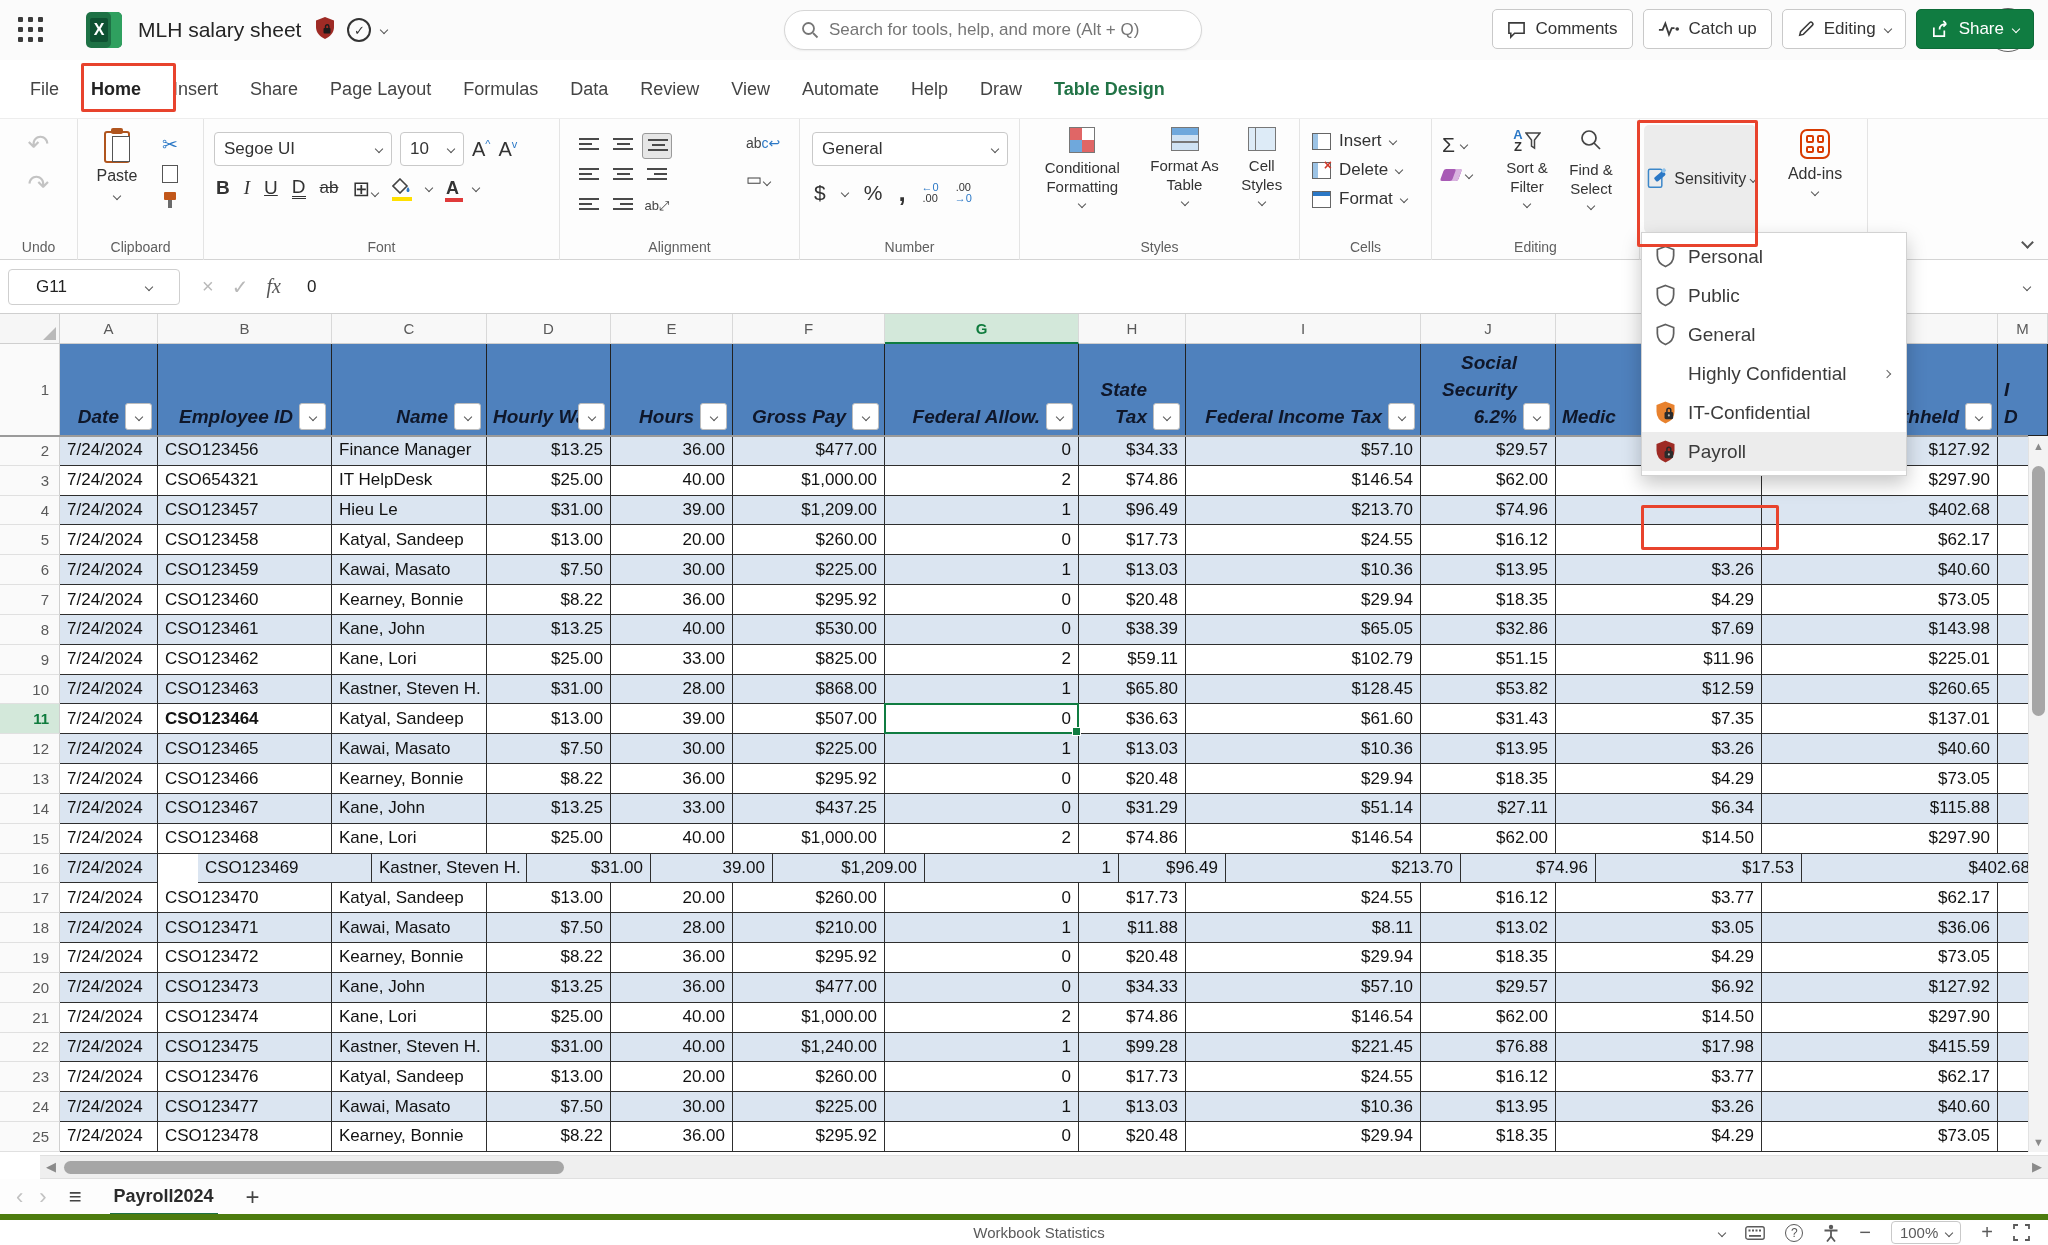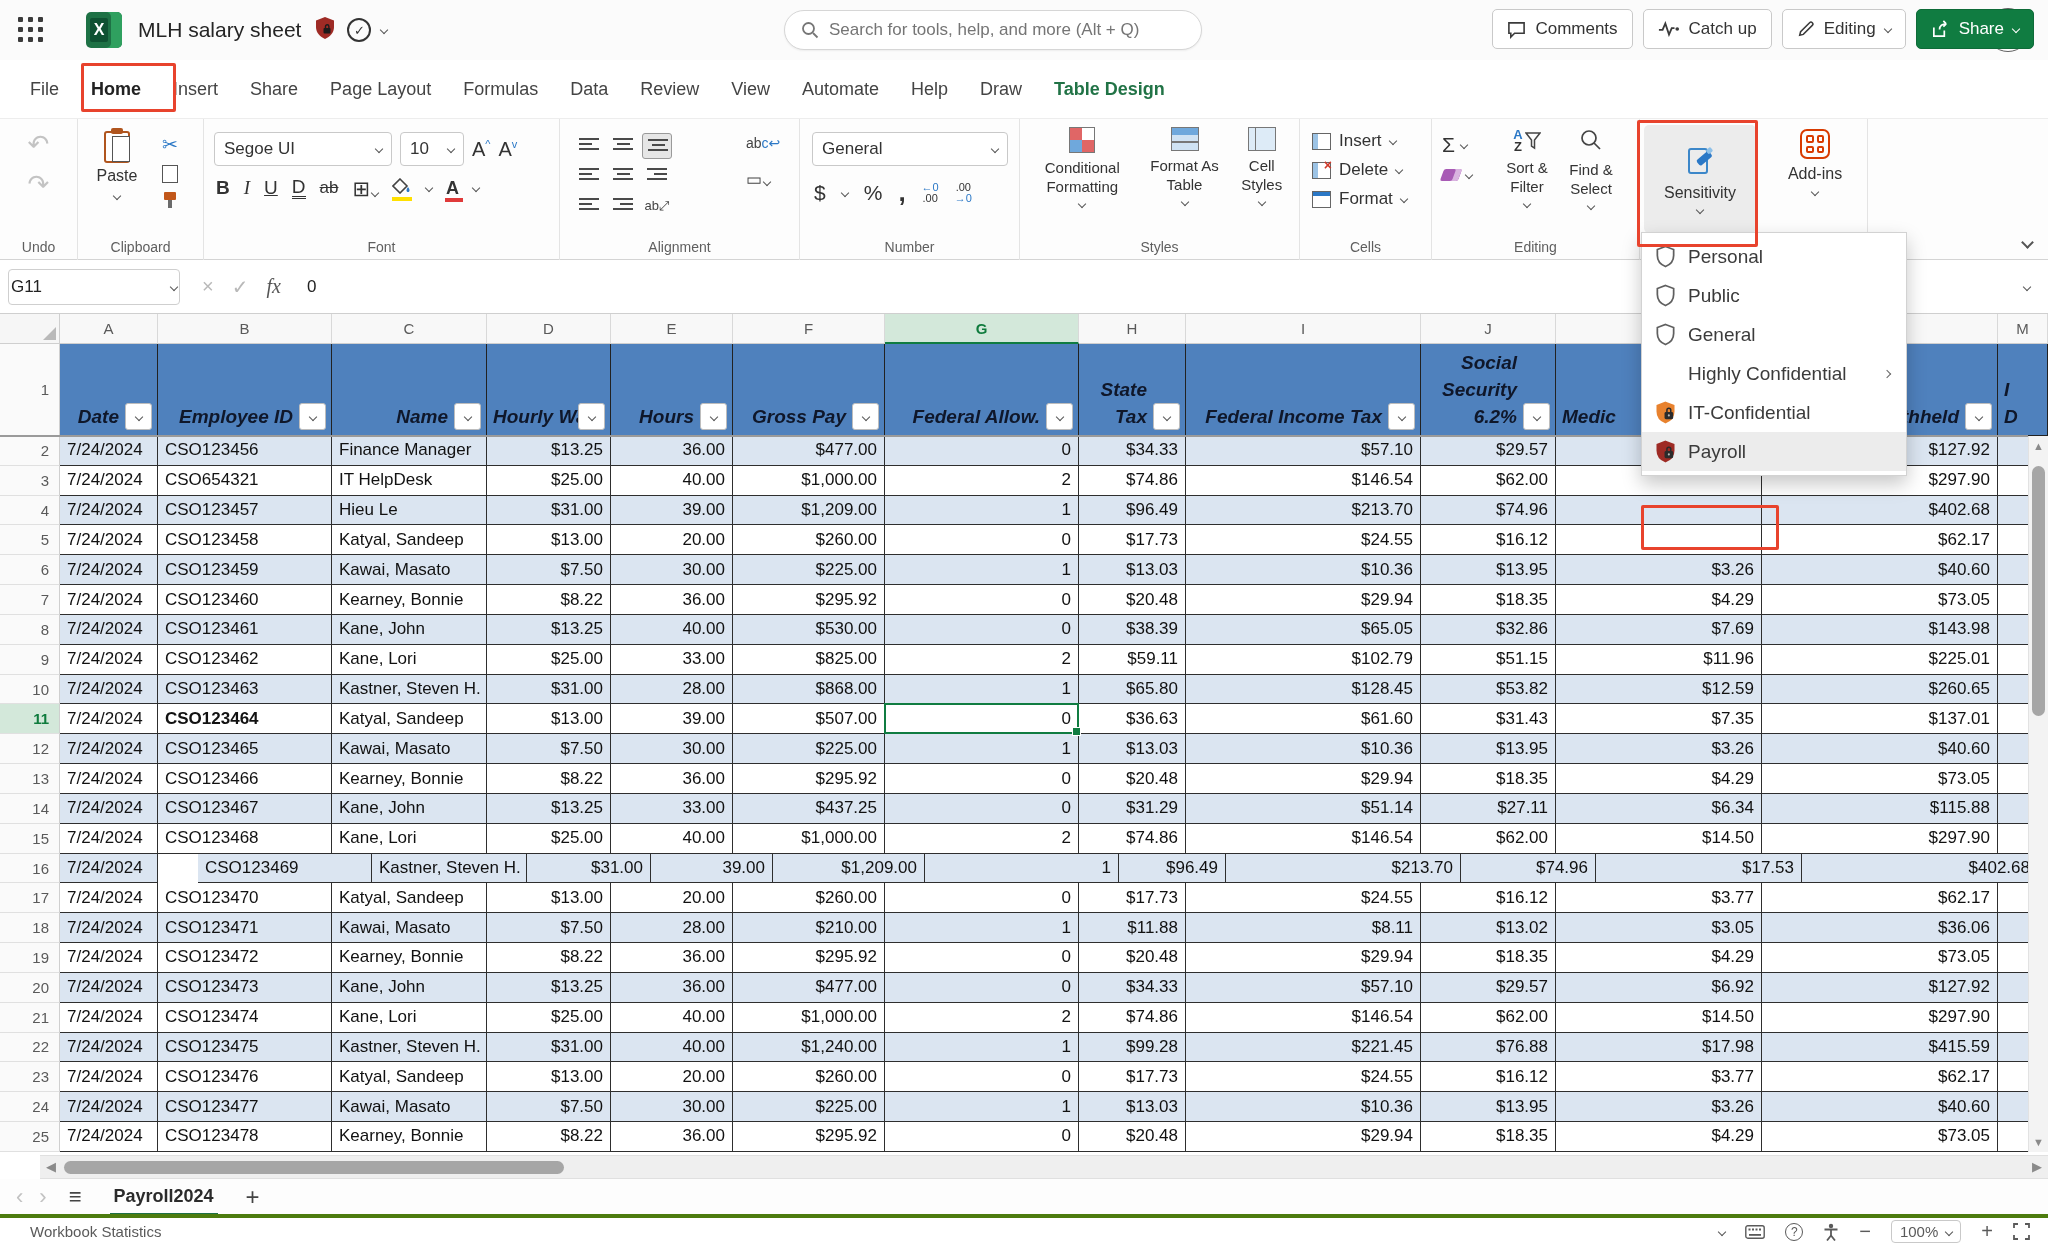--- a/index.html
+++ b/index.html
@@ -102,32 +102,32 @@
   .tbl-ic.del::after { content:"×"; position:absolute; right:-2px; top:-6px; color:#d03a2b; font-weight:bold; font-size:14px; }
   .tbl-ic.fmt::before { background:#2b78c6; height:4px; width:100%; }
   #g-edit { left:1432px; width:208px; }
   .edit-mini { position:absolute; left:10px; top:14px; display:flex; flex-direction:column; gap:12px; }
   .emr { display:flex; align-items:center; gap:6px; font-size:21px; color:#333; cursor:pointer; }
   .eraser { width:18px; height:12px; background:#a85bb5; transform:skewX(-20deg); border-radius:2px; box-shadow:inset -6px 0 0 #d9b3e0; }
   .sf-wrap { position:absolute; left:66px; top:10px; display:flex; gap:6px; }
   .az { font-size:13px; font-weight:bold; color:#2b78c6; line-height:12px; }
   .az .z { color:#333; }
   #g-sens { left:1640px; width:120px; border-right:none; }
-  .sens-btn { position:absolute; left:4px; top:6px; width:112px; height:108px; background:#ececec; border-radius:5px; display:flex; flex-direction:column; align-items:center; justify-content:center; gap:5px; cursor:pointer; }
+  .sens-btn { position:absolute; left:4px; top:6px; width:112px; height:108px; background:#ececec; border-radius:5px; display:flex; flex-direction:row; align-items:center; justify-content:center; gap:5px; cursor:pointer; }
   .sens-btn .bl { font-size:16px; color:#333; }
   #g-addins { left:1762px; width:106px; }
   .addins-btn { position:absolute; left:8px; top:10px; width:90px; display:flex; flex-direction:column; align-items:center; gap:6px; cursor:pointer; }
   .addins-ic { width:30px; height:30px; border:2.5px solid #d83b01; border-radius:7px; display:grid; grid-template-columns:1fr 1fr; gap:3px; padding:4px; }
   .addins-ic i { border:2px solid #d83b01; border-radius:2px; }
   .addins-btn .bl { font-size:16px; color:#333; }
   #ribbon-collapse { position:absolute; right:16px; bottom:12px; }
 
   
   #fxbar { position:absolute; left:0; top:260px; width:2048px; height:54px; background:#fff; border-bottom:1px solid #cfcfcf; display:flex; align-items:center; }
-  #namebox { margin-left:8px; width:172px; height:36px; border:1px solid #cfcfcf; border-radius:4px; display:flex; align-items:center; justify-content:space-between; padding:0 2px; font-size:17px; color:#222; }
+  #namebox { margin-left:8px; width:172px; height:36px; border:1px solid #cfcfcf; border-radius:4px; display:flex; align-items:center; justify-content:space-between; padding:0 27px; font-size:17px; color:#222; }
   .fx-ops { display:flex; align-items:center; gap:18px; margin-left:22px; color:#b9b9b9; font-size:20px; }
   .fx-glyph { font-family:"Liberation Serif",serif; font-style:italic; font-size:20px; color:#555; }
   #formula-val { margin-left:26px; font-size:17px; color:#222; flex:1; }
   #fx-expand { margin-right:18px; }
 
   
   #grid { position:absolute; left:0; top:314px; width:2048px; height:838px; background:#fff; }
   #colstrip { position:absolute; left:0; top:0; height:30px; display:flex; }
   #corner { width:60px; height:30px; background:#f6f6f6; border-right:1px solid #cfcfcf; border-bottom:1px solid #cfcfcf; position:relative; }
   #corner::after { content:""; position:absolute; right:3px; bottom:3px; border-left:13px solid transparent; border-bottom:13px solid #b9b9b9; }
@@ -160,21 +160,21 @@
   #hscroll .arr.left { left:6px; } #hscroll .arr.right { right:6px; }
   #hthumb { position:absolute; left:24px; top:5px; width:500px; height:13px; background:#a6a6a6; border-radius:7px; cursor:grab; }
 
   
   #sheetbar { position:absolute; left:0; top:1179px; width:2048px; height:35px; background:#fdfdfd; display:flex; align-items:center; }
   .nav-arr { color:#c2c2c2; font-size:22px; margin-left:16px; cursor:default; }
   #sheet-list { margin-left:22px; font-size:22px; color:#444; cursor:pointer; }
   #sheettab { margin-left:26px; position:relative; font-size:18px; color:#2b2b2b; font-weight:600; padding:4px 6px; cursor:pointer; }
   #sheettab::after { content:""; position:absolute; left:2px; right:2px; bottom:-6px; height:4px; background:#1e7145; }
   #addsheet { margin-left:26px; font-size:24px; color:#444; cursor:pointer; }
-  #statusbar { position:absolute; left:0; top:1214px; width:2048px; height:31px; background:#fff; border-top:4px solid #4d7c0f; display:flex; align-items:center; }
+  #statusbar { position:absolute; left:0; top:1214px; width:2048px; height:31px; background:#fff; border-top:6px solid #4d7c0f; display:flex; align-items:center;justify-content:center; }
   #wb-stats { margin-left:30px; font-size:15px; color:#5a5a5a; cursor:pointer; }
   #status-right { position:absolute; right:18px; display:flex; align-items:center; gap:20px; color:#5a5a5a; }
   .st-ic { font-size:16px; cursor:pointer; display:flex; align-items:center; }
   #zoombox { border:1px solid #c9c9c9; border-radius:4px; padding:2px 8px; font-size:15px; display:flex; gap:8px; align-items:center; cursor:pointer; }
   .qmark { width:18px; height:18px; border:1.5px solid #5a5a5a; border-radius:50%; font-size:12px; display:flex; align-items:center; justify-content:center; }
 
   
   #sens-menu { position:absolute; left:1641px; top:232px; width:266px; background:#fff; border:1px solid #d2d2d2; box-shadow:0 8px 18px rgba(0,0,0,.22); padding:4px 0; z-index:10; }
   .mi { height:39px; display:flex; align-items:center; cursor:pointer; position:relative; }
   .mi.sel { background:#ececec; }

